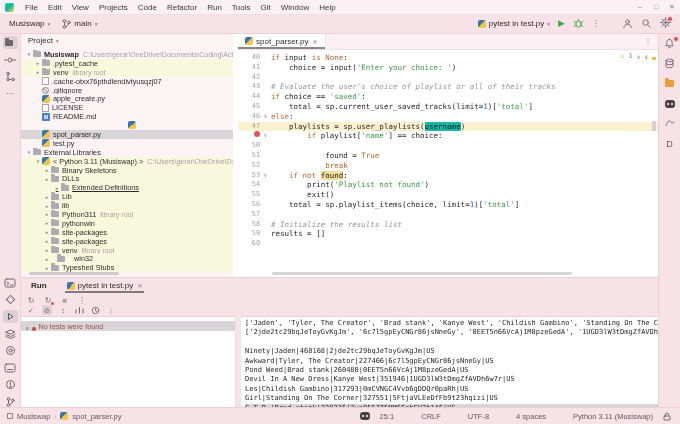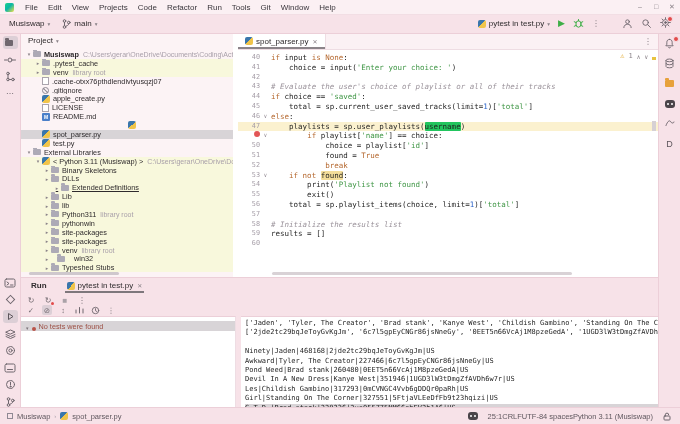--- a/index.html
+++ b/index.html
@@ -84,21 +84,21 @@
   .gut{width:22px;text-align:right;color:#a49ca6;font-size:6.8px;flex:none;
        font-family:"DejaVu Sans Mono",monospace}
   .bp{display:inline-block;width:6px;height:6px;border-radius:50%;background:#e25555}
   .fold{width:11px;text-align:center;color:#968e96;font-size:5.5px;flex:none}
   .ct{white-space:pre}
   .tok-kw{color:#b5682f}
   .tok-str{color:#3f9645}
   .tok-com{color:#9a929a;font-style:italic}
   .tok-num{color:#2a63c9}
   .tok-txt{color:#1f1f1f}
-  .tok-sel{background:#22c55e;border-radius:1px;color:#1f1f1f}
+  .tok-sel{background:#14b8a6;border-radius:1px;color:#1f1f1f}
   .tok-hl{background:#f3dd9a;border-radius:1px;color:#1f1f1f}
   #inspect{position:absolute;top:3px;right:10px;display:flex;align-items:center;gap:4px;
            font-size:7px;color:#8a8288;z-index:3;background:transparent}
   .warn-tri{color:#e0a526;font-size:7px}
   #mark-warn{position:absolute;right:2px;top:8px;width:4px;height:3px;background:#e8c33f;z-index:3}
   #mark-chg{position:absolute;right:2px;top:72px;width:4px;height:10px;background:#d6d0d4;z-index:3}
   #ed-hscroll{position:absolute;left:34px;bottom:2px;width:300px;height:3px;border-radius:2px;
               background:#d9d2d6;z-index:3}
 
   
@@ -497,21 +497,20 @@
             <span class="ct"><span class="tok-txt">    playlists = sp.user_playlists(</span><span class="tok-sel">username</span><span class="tok-txt">)</span></span>
           </div>
           <div class="cl">
             <span class="gut"><span class="bp"></span></span>
             <span class="fold">∨</span>
             <span class="ct"><span class="tok-txt">        </span><span class="tok-kw">if </span><span class="tok-txt">playlist[</span><span class="tok-str">'name'</span><span class="tok-txt">] == choice:</span></span>
           </div>
           <div class="cl">
             <span class="gut">50</span>
             <span class="fold"></span>
-            <span class="ct"><span class="tok-txt">            choice = playlist[</span><span class="tok-str">'id'</span><span class="tok-txt">]</span></span>
           </div>
           <div class="cl">
             <span class="gut">51</span>
             <span class="fold"></span>
             <span class="ct"><span class="tok-txt">            found = </span><span class="tok-kw">True</span></span>
           </div>
           <div class="cl">
             <span class="gut">52</span>
             <span class="fold"></span>
             <span class="ct"><span class="tok-txt">            </span><span class="tok-kw">break</span></span>
@@ -663,21 +662,21 @@
   <div id="status-bar">
     <div class="sb-left">
       <span class="sb-proj-icon"></span>
       <span>Musiswap</span>
       <span class="sb-sep">›</span>
       <span class="i-py"></span>
       <span>spot_parser.py</span>
     </div>
     <div class="sb-right">
       <span class="i-copilot"></span>
-      <span id="sb-items" style="display:flex;gap:0">
+      <span id="sb-items" style="display:flex;gap:27px">
           <span>25:1</span>
           <span>CRLF</span>
           <span>UTF-8</span>
           <span>4 spaces</span>
           <span>Python 3.11 (Musiswap)</span>
         </span>
       <svg class="lineicon" width="8" height="9" viewBox="0 0 8 9">
         <rect x="1" y="4" width="6" height="4" rx=".8"></rect>
           <path d="M2.3 4 V2.8 a1.7 1.7 0 0 1 3.4 0"></path>
       </svg>

